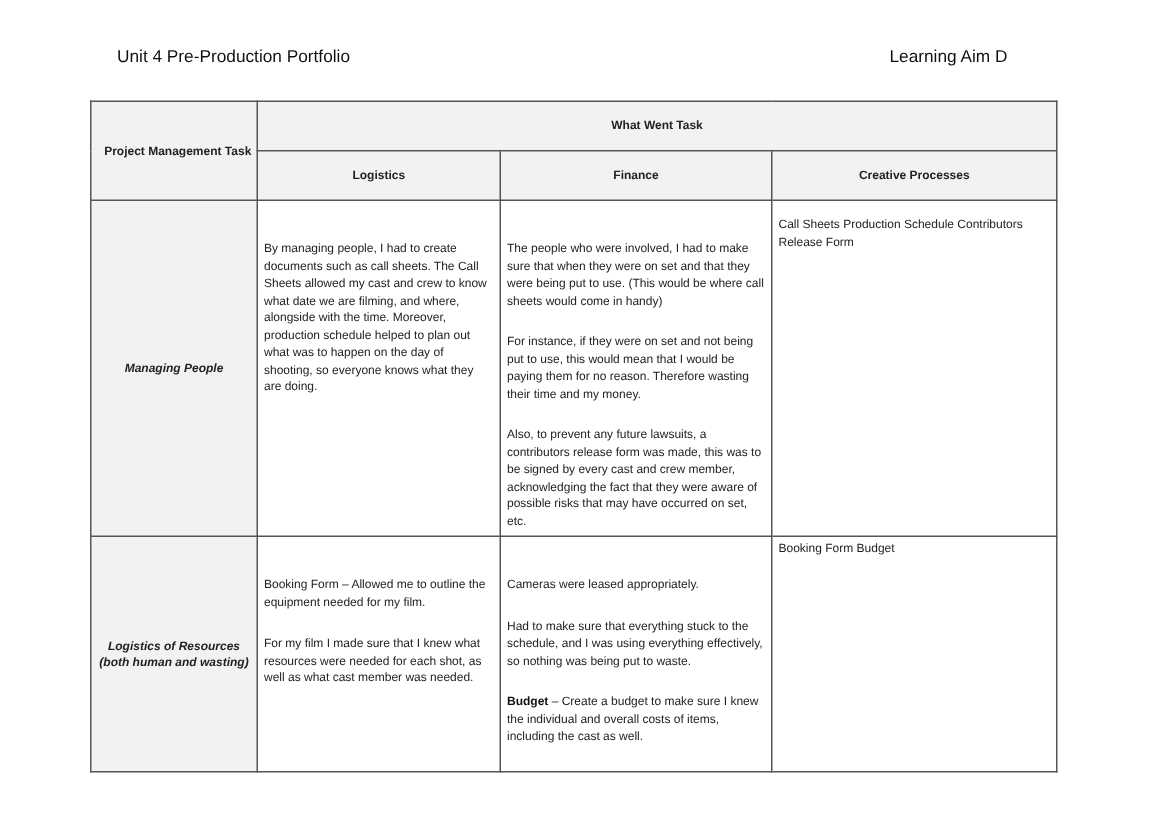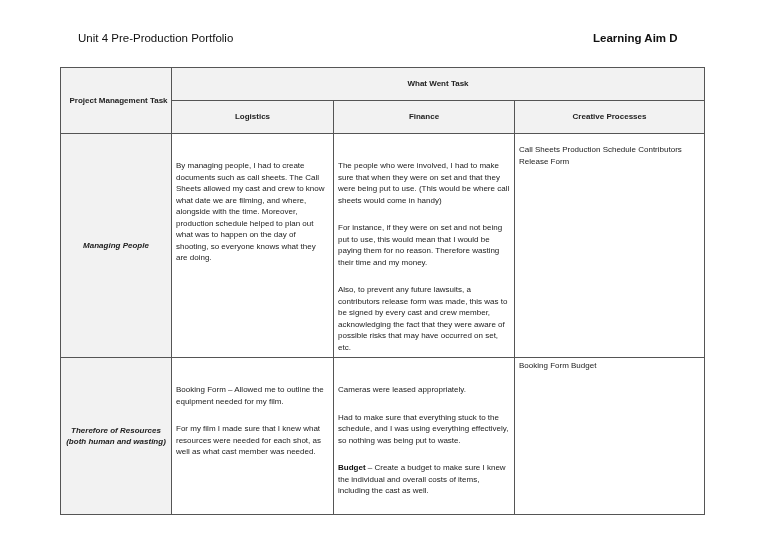--- a/index.html
+++ b/index.html
@@ -22,21 +22,21 @@
       font-size: 11.5px;
       font-weight: normal;
       color: #111;
       margin-left: 12px;
     }
     .doc-aim {
       position: absolute;
       left: 593px;
       top: 32px;
       font-size: 11.5px;
-      font-weight: bold;
+      font-weight: normal;
       color: #111;
     }
     table.portfolio {
       position: absolute;
       left: 60px;
       top: 67px;
       width: 644px;
       border-collapse: collapse;
       table-layout: fixed;
       font-size: 8px;
@@ -121,21 +121,21 @@
     </td>
     <td class="creative">
       <span class="line">Call Sheets</span>
       <span class="line">Production Schedule</span>
       <span class="line">Contributors Release Form</span>
     </td>
   </tr>
 
   <tr class="row2">
     <td class="shade task-cell">
-      <span class="line">Therefore of</span>
+      <span class="line">Logistics of</span>
       <span class="line">Resources (both human</span>
       <span class="line">and</span>
       <span class="line">wasting)</span>
     </td>
     <td class="cell">
       <p>Booking Form – Allowed me to outline the equipment needed for my film.</p>
       <p>For my film I made sure that I knew what resources were needed for each shot, as well as what cast member was needed.</p>
     </td>
     <td class="cell">
       <p>Cameras were leased appropriately.</p>

